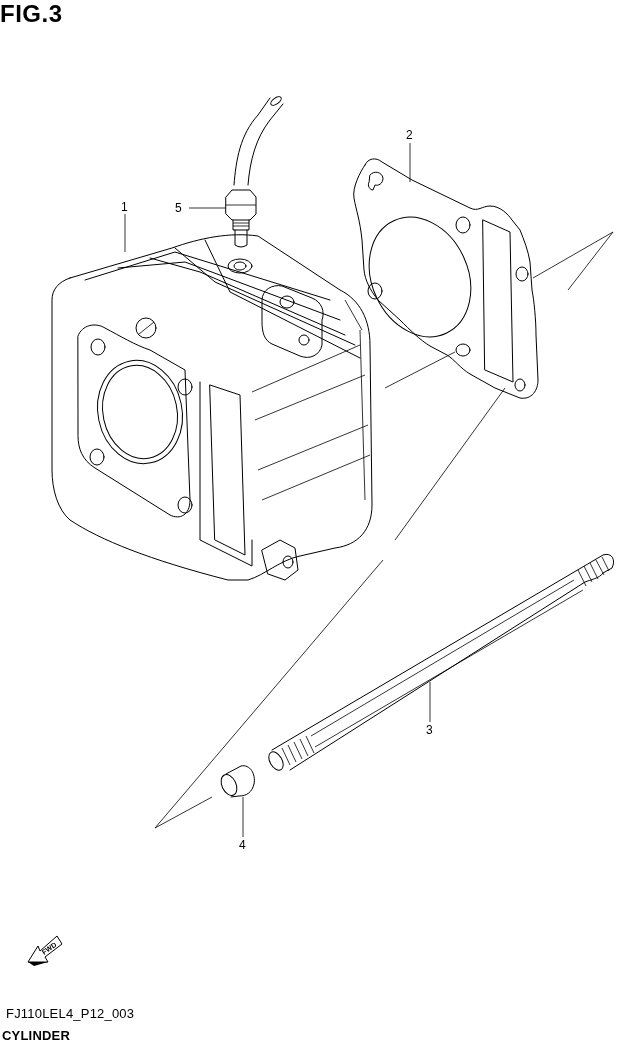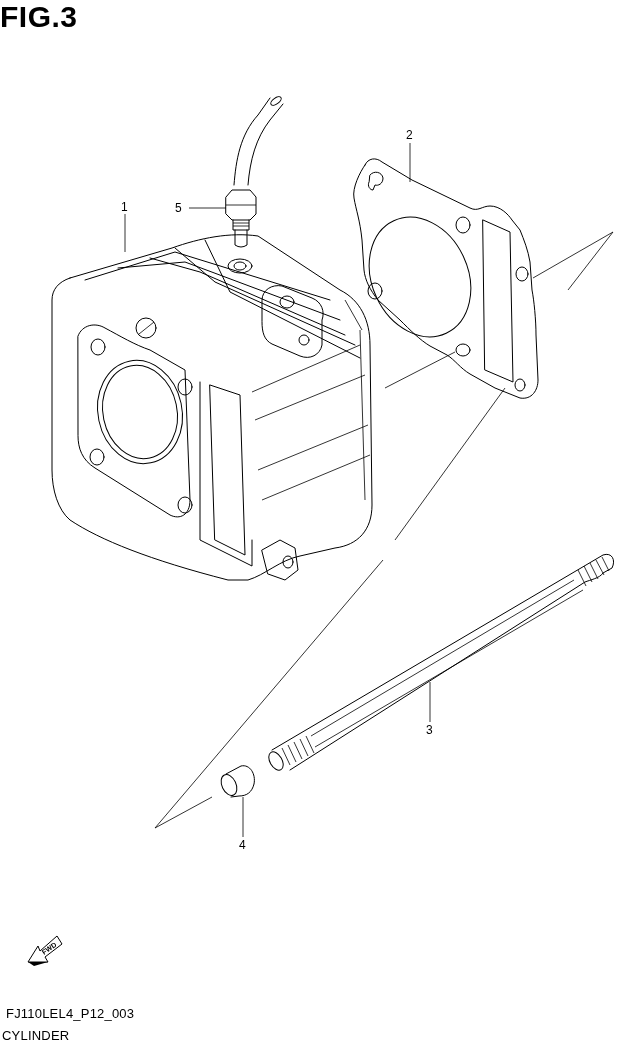--- a/index.html
+++ b/index.html
@@ -1,21 +1,21 @@
 <!DOCTYPE html>
 <html><head>
   <meta charset="utf-8">
   <style>
     html, body { margin: 0; padding: 0; background: #ffffff; }
     body { width: 629px; height: 1049px; position: relative; overflow: hidden; font-family: "Liberation Sans", sans-serif; color: #000; }
-    .fig-title { position: absolute; left: 0px; top: 0px; font-family: "Liberation Sans", sans-serif; font-weight: bold; font-size: 30px; letter-spacing: 0.5px; text-align: right; }
+    .fig-title { position: absolute; left: 0px; top: 0px; font-family: "Liberation Sans", sans-serif; font-weight: bold; font-size: 24px; letter-spacing: 0.5px; text-align: right; }
     .drawing { position: absolute; left: 0; top: 0; width: 629px; height: 1049px; }
     .callout { position: absolute; font-family: "Liberation Sans", sans-serif; font-size: 12px; line-height: 12px; }
     .code { position: absolute; left: 6px; top: 1006px; font-size: 13px; letter-spacing: 0.2px; }
-    .name { position: absolute; left: 2px; top: 1028px; font-size: 13px; letter-spacing: 0.2px; }
+    .name { position: absolute; left: 2px; top: 1028px; font-size: 13px; letter-spacing: 0.2px; font-weight: bold; }
     svg .ln { fill: none; stroke: #000; stroke-width: 1; stroke-linejoin: round; stroke-linecap: round; }
     svg .thin { fill: none; stroke: #000; stroke-width: 0.8; }
   </style>
 </head>
 <body>
 
 <div class="fig-title">FIG.3</div>
 
 <svg class="drawing" viewBox="0 0 629 1049" xmlns="http://www.w3.org/2000/svg">
 

